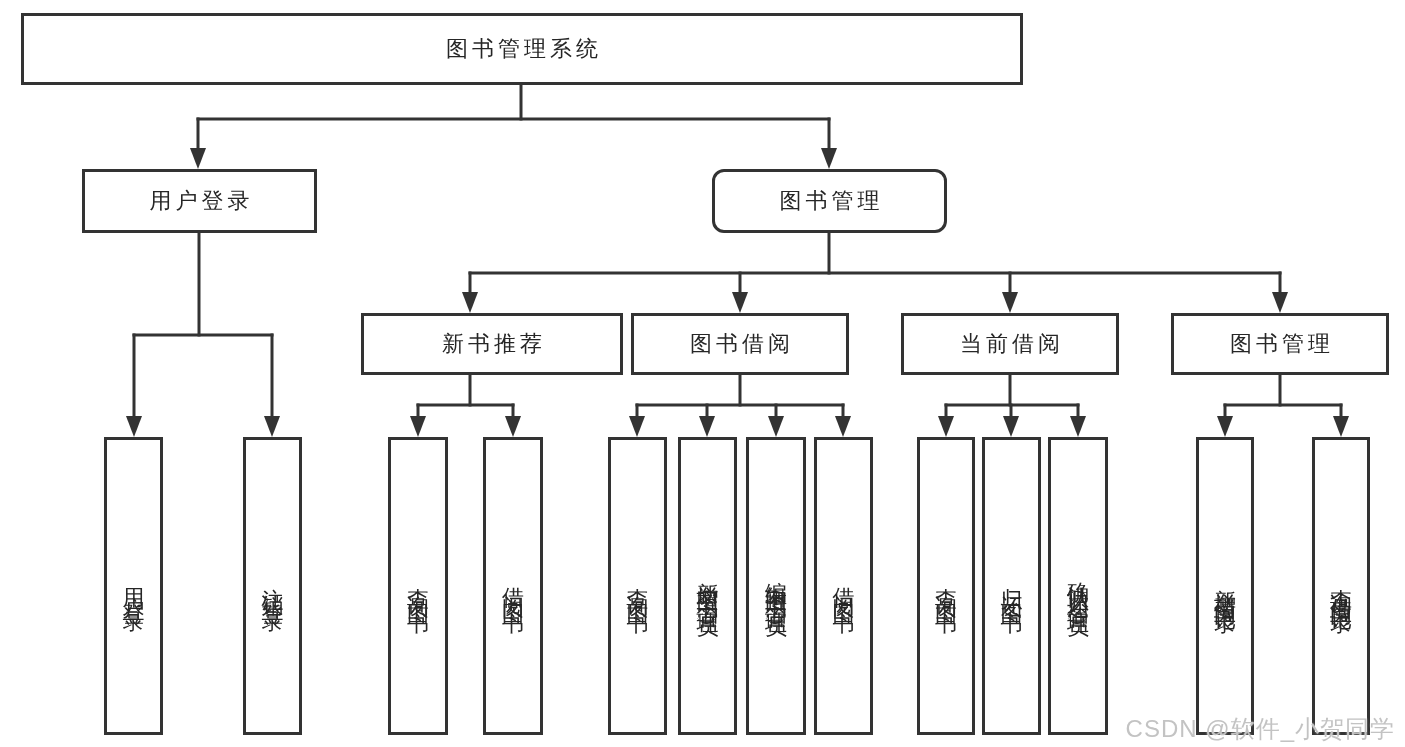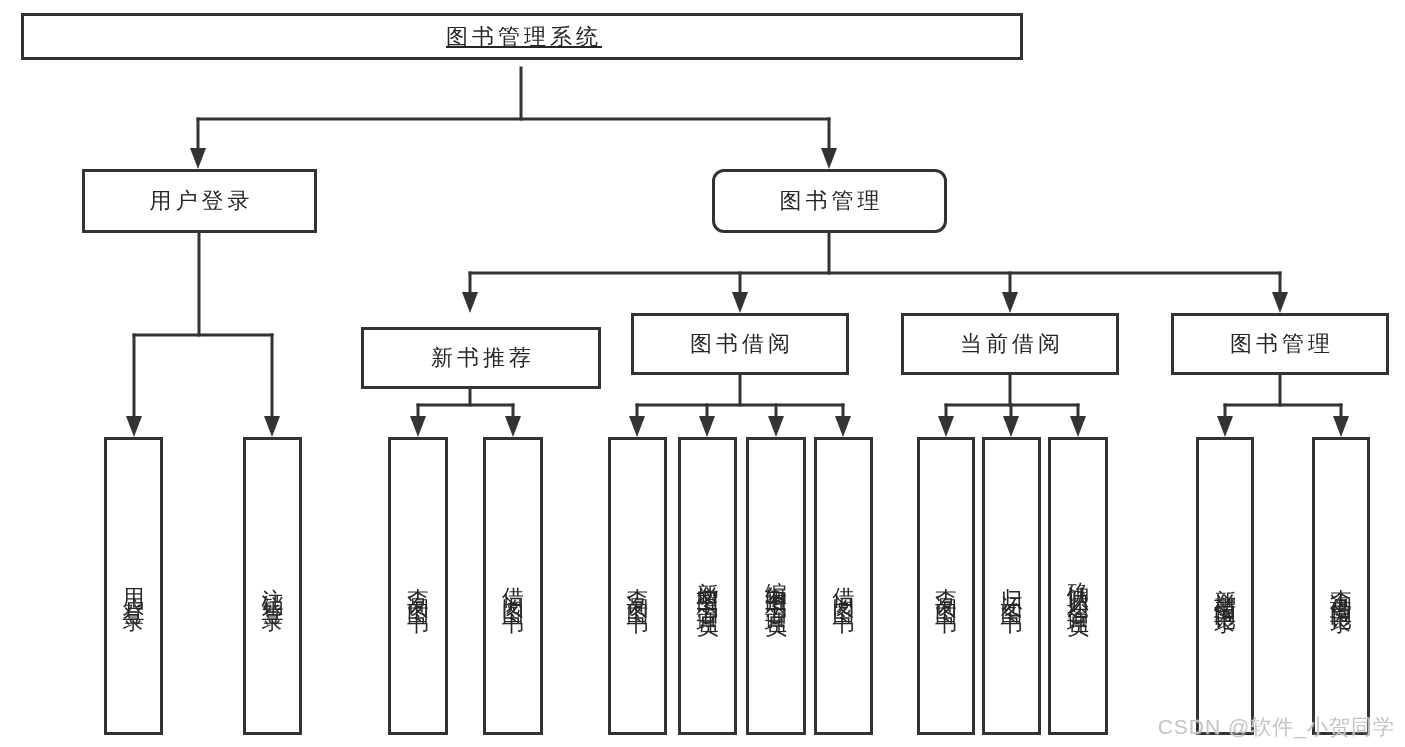--- a/index.html
+++ b/index.html
@@ -38,21 +38,21 @@
     text-orientation:mixed;
     font-size:22px;
   }
   .leaf span{letter-spacing:8px;}
   .leaf.long span{letter-spacing:5px;}
   .watermark{
     position:absolute;
     right:10px;
     top:713px;
     z-index:3;
-    font-size:21px;
+    font-size:24px;
     color:var(--wm);
     letter-spacing:1px;
     text-shadow:0 0 2px #ffffff;
   }
 </style>
 </head>
 <body>
 
 <div class="canvas">
 
@@ -115,26 +115,26 @@
       <polygon points="768,416 784,416 776,437"></polygon>
       <polygon points="835,416 851,416 843,437"></polygon>
       <polygon points="938,416 954,416 946,437"></polygon>
       <polygon points="1003,416 1019,416 1011,437"></polygon>
       <polygon points="1070,416 1086,416 1078,437"></polygon>
       <polygon points="1217,416 1233,416 1225,437"></polygon>
       <polygon points="1333,416 1349,416 1341,437"></polygon>
     </g>
   </svg>
 
-  <div class="node" style="left:21px;top:13px;width:1002px;height:47px;text-decoration:underline;">图书管理系统</div>
+  <div class="node" style="left:21px;top:13px;width:1002px;height:72px;">图书管理系统</div>
 
   <div class="node" style="left:82px;top:169px;width:235px;height:64px;">用户登录</div>
   <div class="node" style="left:712px;top:169px;width:235px;height:64px;border-radius:12px;">图书管理</div>
 
-  <div class="node" style="left:361px;top:327px;width:240px;height:62px;">新书推荐</div>
+  <div class="node" style="left:361px;top:313px;width:262px;height:62px;">新书推荐</div>
   <div class="node" style="left:631px;top:313px;width:218px;height:62px;">图书借阅</div>
   <div class="node" style="left:901px;top:313px;width:218px;height:62px;">当前借阅</div>
   <div class="node" style="left:1171px;top:313px;width:218px;height:62px;">图书管理</div>
 
   <div class="node leaf" style="left:104px;top:437px;width:59px;height:298px;">
     <span>用户登录</span>
   </div>
   <div class="node leaf" style="left:243px;top:437px;width:59px;height:298px;">
     <span>注销登录</span>
   </div>

